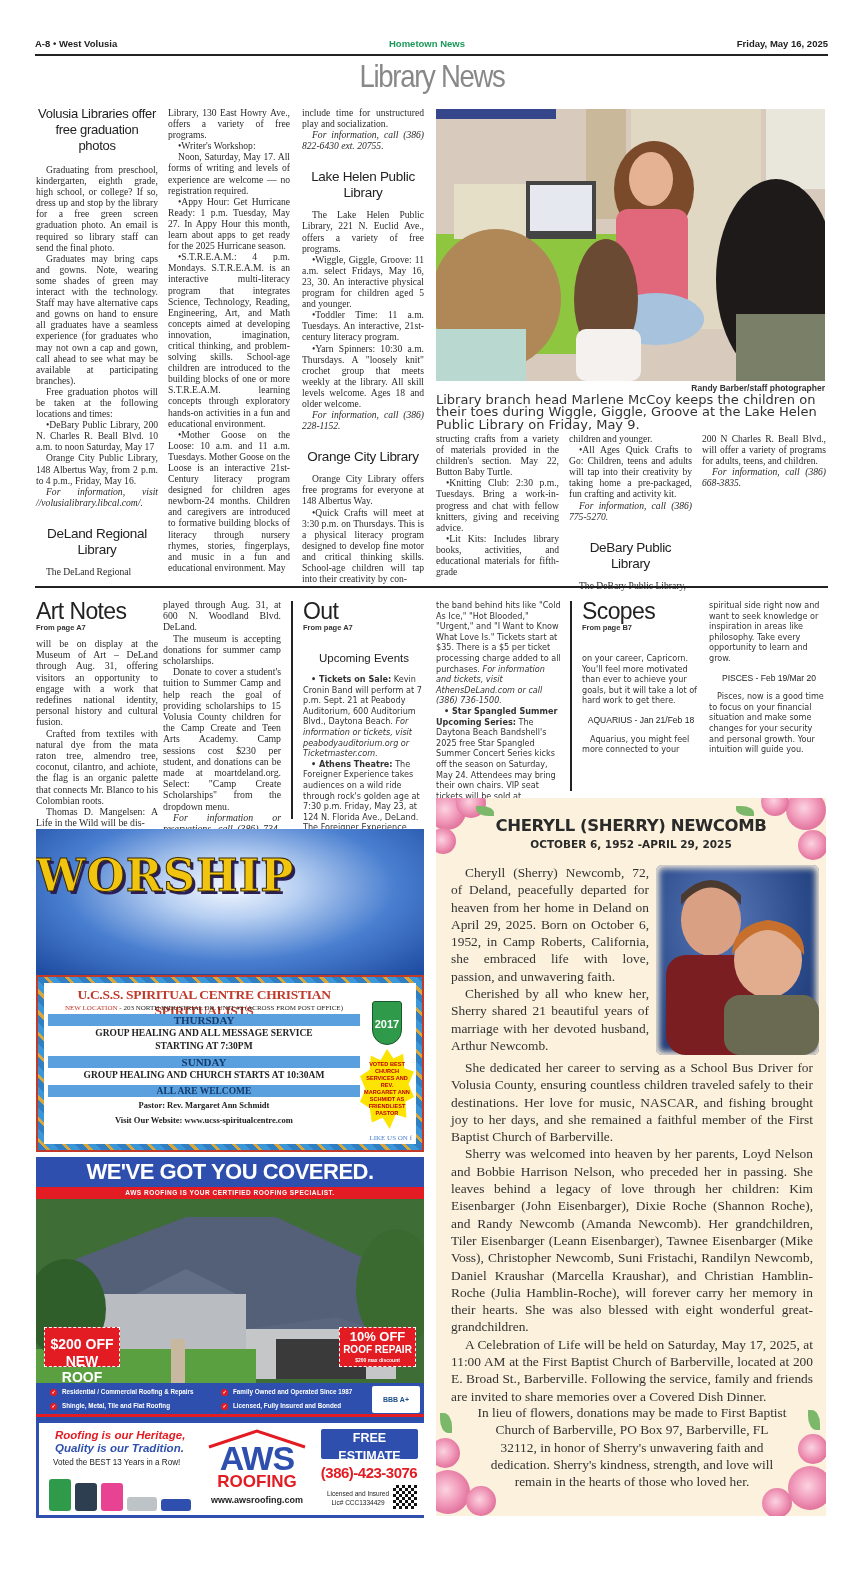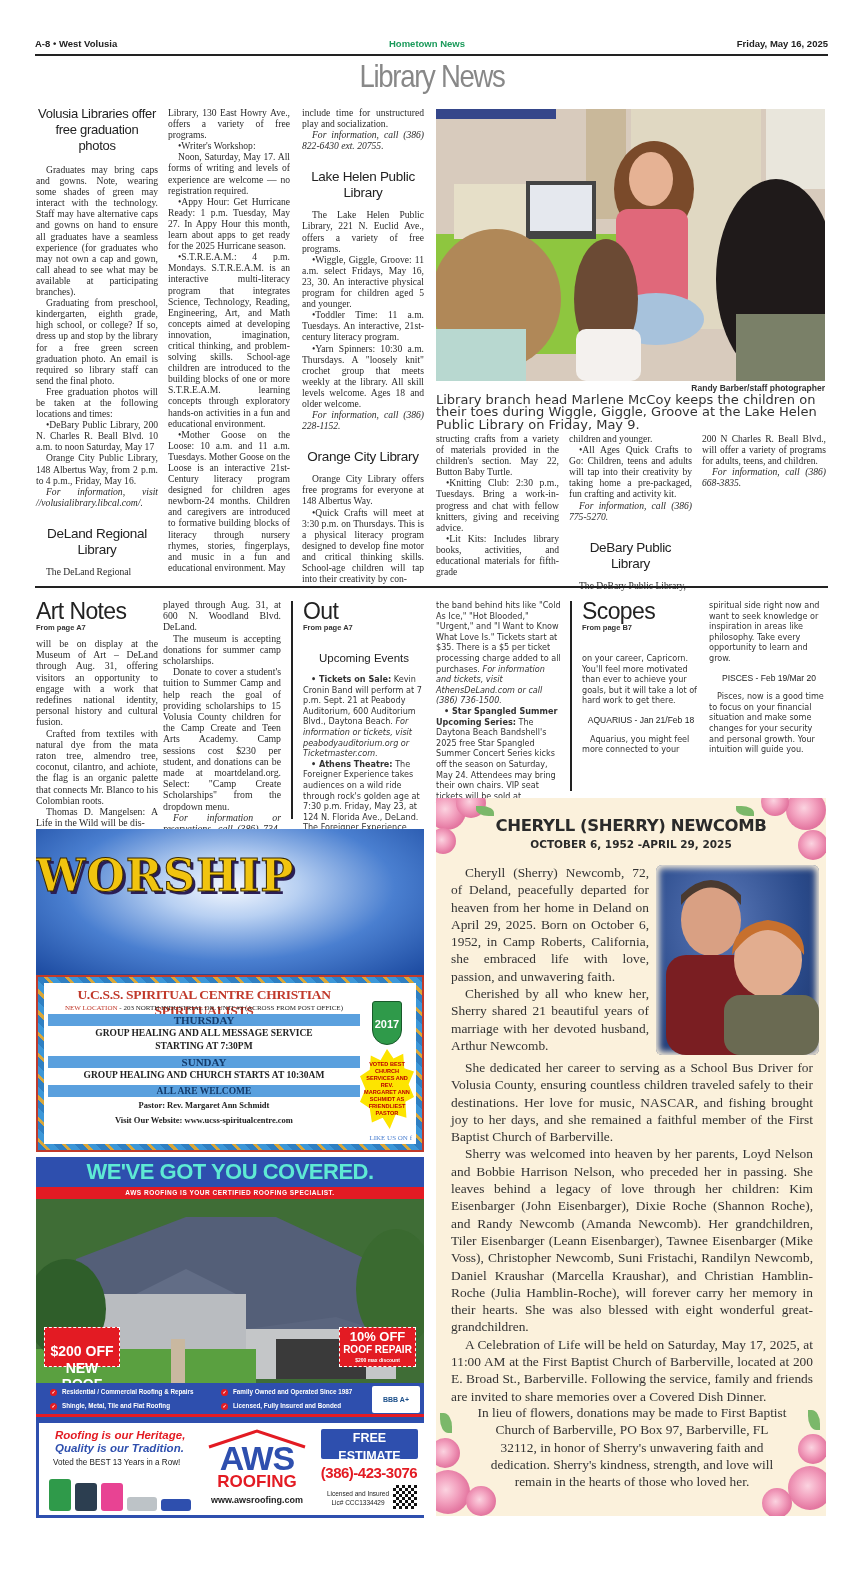--- a/index.html
+++ b/index.html
@@ -43,21 +43,21 @@
 #worship-inner{position:absolute;left:6px;top:6px;width:372px;height:161px;background:#fff}
 .w-line{position:absolute;left:0;width:320px;text-align:center;font-family:"Liberation Serif",serif;font-weight:bold;color:#222}
 .w-bar{position:absolute;left:4px;width:312px;height:12px;background:#5aa0de;text-align:center;font-family:"Liberation Serif",serif;font-weight:bold;font-size:11px;line-height:12px;color:#133a6a}
 #w-badge{position:absolute;left:316px;top:6px;width:54px;height:150px}
 #w-star{position:absolute;left:0;top:60px;width:54px;height:80px;background:#fde400;clip-path:polygon(50% 0%,62% 12%,80% 6%,82% 24%,100% 28%,90% 44%,100% 60%,84% 66%,86% 86%,66% 82%,55% 100%,42% 86%,22% 92%,18% 74%,0% 66%,10% 50%,0% 34%,18% 26%,20% 8%,38% 14%)}
 #w-star-text{position:absolute;left:4px;top:72px;width:46px;text-align:center;font-family:"Liberation Sans",sans-serif;font-weight:bold;font-size:5.6px;line-height:7px;color:#b00}
 #w-shield{position:absolute;left:12px;top:12px;width:30px;height:44px;background:#2f9a4a;border:1px solid #185a2a;border-radius:3px 3px 15px 15px;color:#fff;text-align:center;font-family:"Liberation Sans",sans-serif;font-weight:bold;font-size:11px;line-height:44px}
 #w-like{position:absolute;right:4px;bottom:2px;font-family:"Liberation Serif",serif;font-size:7px;color:#4a7fd0}
 
 #roof{left:36px;top:1157px;width:388px;height:361px;background:#2a4ea8;overflow:hidden}
-#roof-head{position:absolute;left:0;top:0;width:388px;height:30px;background:#2e4fae;text-align:center;font-family:"Liberation Sans",sans-serif;font-weight:bold;font-size:22px;line-height:30px;color:#5eead4;letter-spacing:-.5px}
+#roof-head{position:absolute;left:0;top:0;width:388px;height:30px;background:#2e4fae;text-align:center;font-family:"Liberation Sans",sans-serif;font-weight:bold;font-size:22px;line-height:30px;color:#ffffff;letter-spacing:-.5px}
 #roof-sub{position:absolute;left:0;top:30px;width:388px;height:12px;background:#e31b23;text-align:center;font-family:"Liberation Sans",sans-serif;font-weight:bold;font-size:6.5px;line-height:12px;color:#fff;letter-spacing:.5px}
 #roof-img{position:absolute;left:0;top:42px;width:388px;height:184px;background:linear-gradient(180deg,#3b6b3a 0%,#2d5a2c 20%,#5b6478 20.5%,#505a70 70%,#4a8a3a 72%,#5aa040 100%);overflow:hidden}
 .coupon{position:absolute;background:#e31b23;border:1.5px dashed #fff;color:#fff;text-align:center;font-family:"Liberation Sans",sans-serif;font-weight:bold}
 #roof-feats{position:absolute;left:0;top:226px;width:388px;height:34px;background:#2e4fae;border-bottom:3px solid #e31b23}
 .feat{position:absolute;font-family:"Liberation Sans",sans-serif;font-weight:bold;font-size:6.3px;color:#fff;white-space:nowrap}
 .feat .ck{display:inline-block;width:7px;height:7px;border-radius:50%;background:#e31b23;color:#fff;font-size:5px;line-height:7px;text-align:center;margin-right:5px;vertical-align:middle}
 #bbb{position:absolute;left:336px;top:3px;width:48px;height:27px;background:#fff;border-radius:2px;text-align:center;font-family:"Liberation Sans",sans-serif;font-weight:bold;font-size:7px;color:#1b4f8a;line-height:27px}
 #roof-bottom{position:absolute;left:0;top:263px;width:420px;height:98px;background:#fff;border:3px solid #2e4fae}
 #rb-tag1{position:absolute;left:16px;top:6px;font-family:"Liberation Sans",sans-serif;font-weight:bold;font-style:italic;font-size:11.5px;line-height:13px;color:#e31b23}
 #rb-tag2{position:absolute;left:16px;top:19px;font-family:"Liberation Sans",sans-serif;font-weight:bold;font-style:italic;font-size:11.5px;line-height:13px;color:#2e4fae}
@@ -92,22 +92,22 @@
 <div id="folio" class="abs">
   <span>A-8 • West Volusia</span>
   <span class="mid">Hometown News</span>
   <span>Friday, May 16, 2025</span>
 </div>
 <div id="rule-top" class="abs"></div>
 <div id="section-title" class="abs">Library News</div>
 
 <div class="col" style="left:36px;top:106px;width:122px">
   <h3 style="font-size:13px;line-height:16px;margin:0 0 10px">Volusia Libraries offer free graduation photos</h3>
+  <p>Graduating from preschool, kindergarten, eighth grade, high school, or college? If so, dress up and stop by the library for a free green screen graduation photo. An email is required so library staff can send the final photo.</p>
   <p>Graduates may bring caps and gowns. Note, wearing some shades of green may interact with the technology. Staff may have alternative caps and gowns on hand to ensure all graduates have a seamless experience (for graduates who may not own a cap and gown, call ahead to see what may be available at participating branches).</p>
-  <p>Graduating from preschool, kindergarten, eighth grade, high school, or college? If so, dress up and stop by the library for a free green screen graduation photo. An email is required so library staff can send the final photo.</p>
   <p>Free graduation photos will be taken at the following locations and times:</p>
   <p>•DeBary Public Library, 200 N. Charles R. Beall Blvd. 10 a.m. to noon Saturday, May 17</p>
   <p>Orange City Public Library, 148 Albertus Way, from 2 p.m. to 4 p.m., Friday, May 16.</p>
   <p class="i">For information, visit //volusialibrary.libcal.com/.</p>
   <div class="gap"></div>
   <h3>DeLand Regional Library</h3>
   <p>The DeLand Regional</p>
 </div>
 
 <div class="col" style="left:168px;top:107px;width:122px">
@@ -269,21 +269,21 @@
       <polygon points="210,130 300,118 370,140 210,145" fill="#5a657e"></polygon>
       <rect x="60" y="95" width="150" height="55" fill="#b9bcc0"></rect>
       <rect x="210" y="130" width="150" height="50" fill="#c4c6c8"></rect>
       <rect x="240" y="140" width="90" height="40" fill="#3a3a3a"></rect>
       <rect x="0" y="150" width="220" height="34" fill="#5aa040"></rect>
       <rect x="135" y="140" width="14" height="44" fill="#c9b8a0"></rect>
       <ellipse cx="30" cy="110" rx="40" ry="50" fill="#2f5e2a"></ellipse>
       <ellipse cx="360" cy="90" rx="40" ry="60" fill="#3a6a30"></ellipse>
     </svg>
     <div class="coupon" style="left:8px;top:128px;width:76px;height:40px">
-      <div style="font-size:14px;line-height:18px;margin-top:14px">$200 OFF</div>
+      <div style="font-size:14px;line-height:18px;margin-top:7px">$200 OFF</div>
       <div style="font-size:14px;line-height:16px">NEW ROOF</div>
     </div>
     <div class="coupon" style="left:303px;top:128px;width:77px;height:40px">
       <div style="font-size:13px;line-height:15px;margin-top:1px">10% OFF</div>
       <div style="font-size:10px;line-height:12px">ROOF REPAIR</div>
       <div style="font-size:5px;line-height:8px">$200 max discount</div>
     </div>
   </div>
   <div id="roof-feats">
     <div class="feat" style="left:14px;top:5px"><span class="ck">✓</span><span>Residential / Commercial Roofing &amp; Repairs</span></div>

